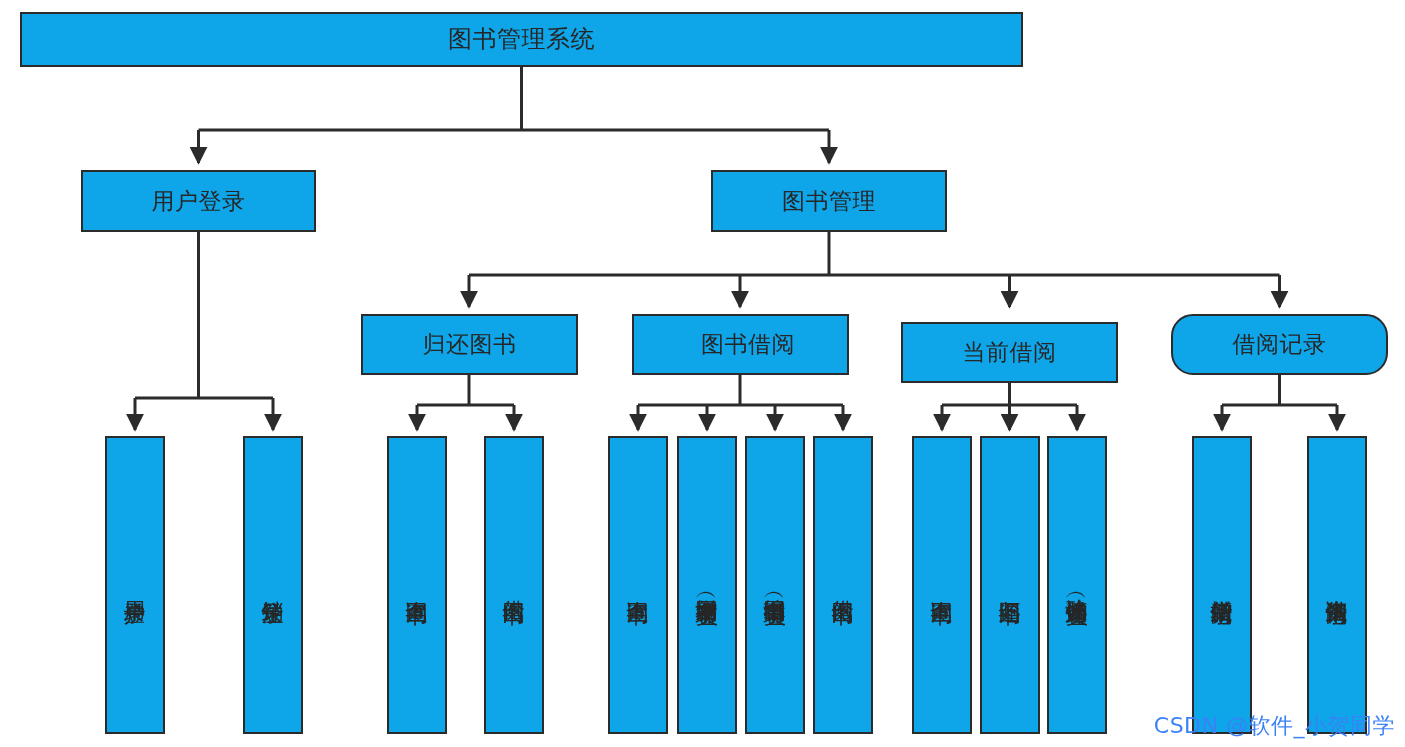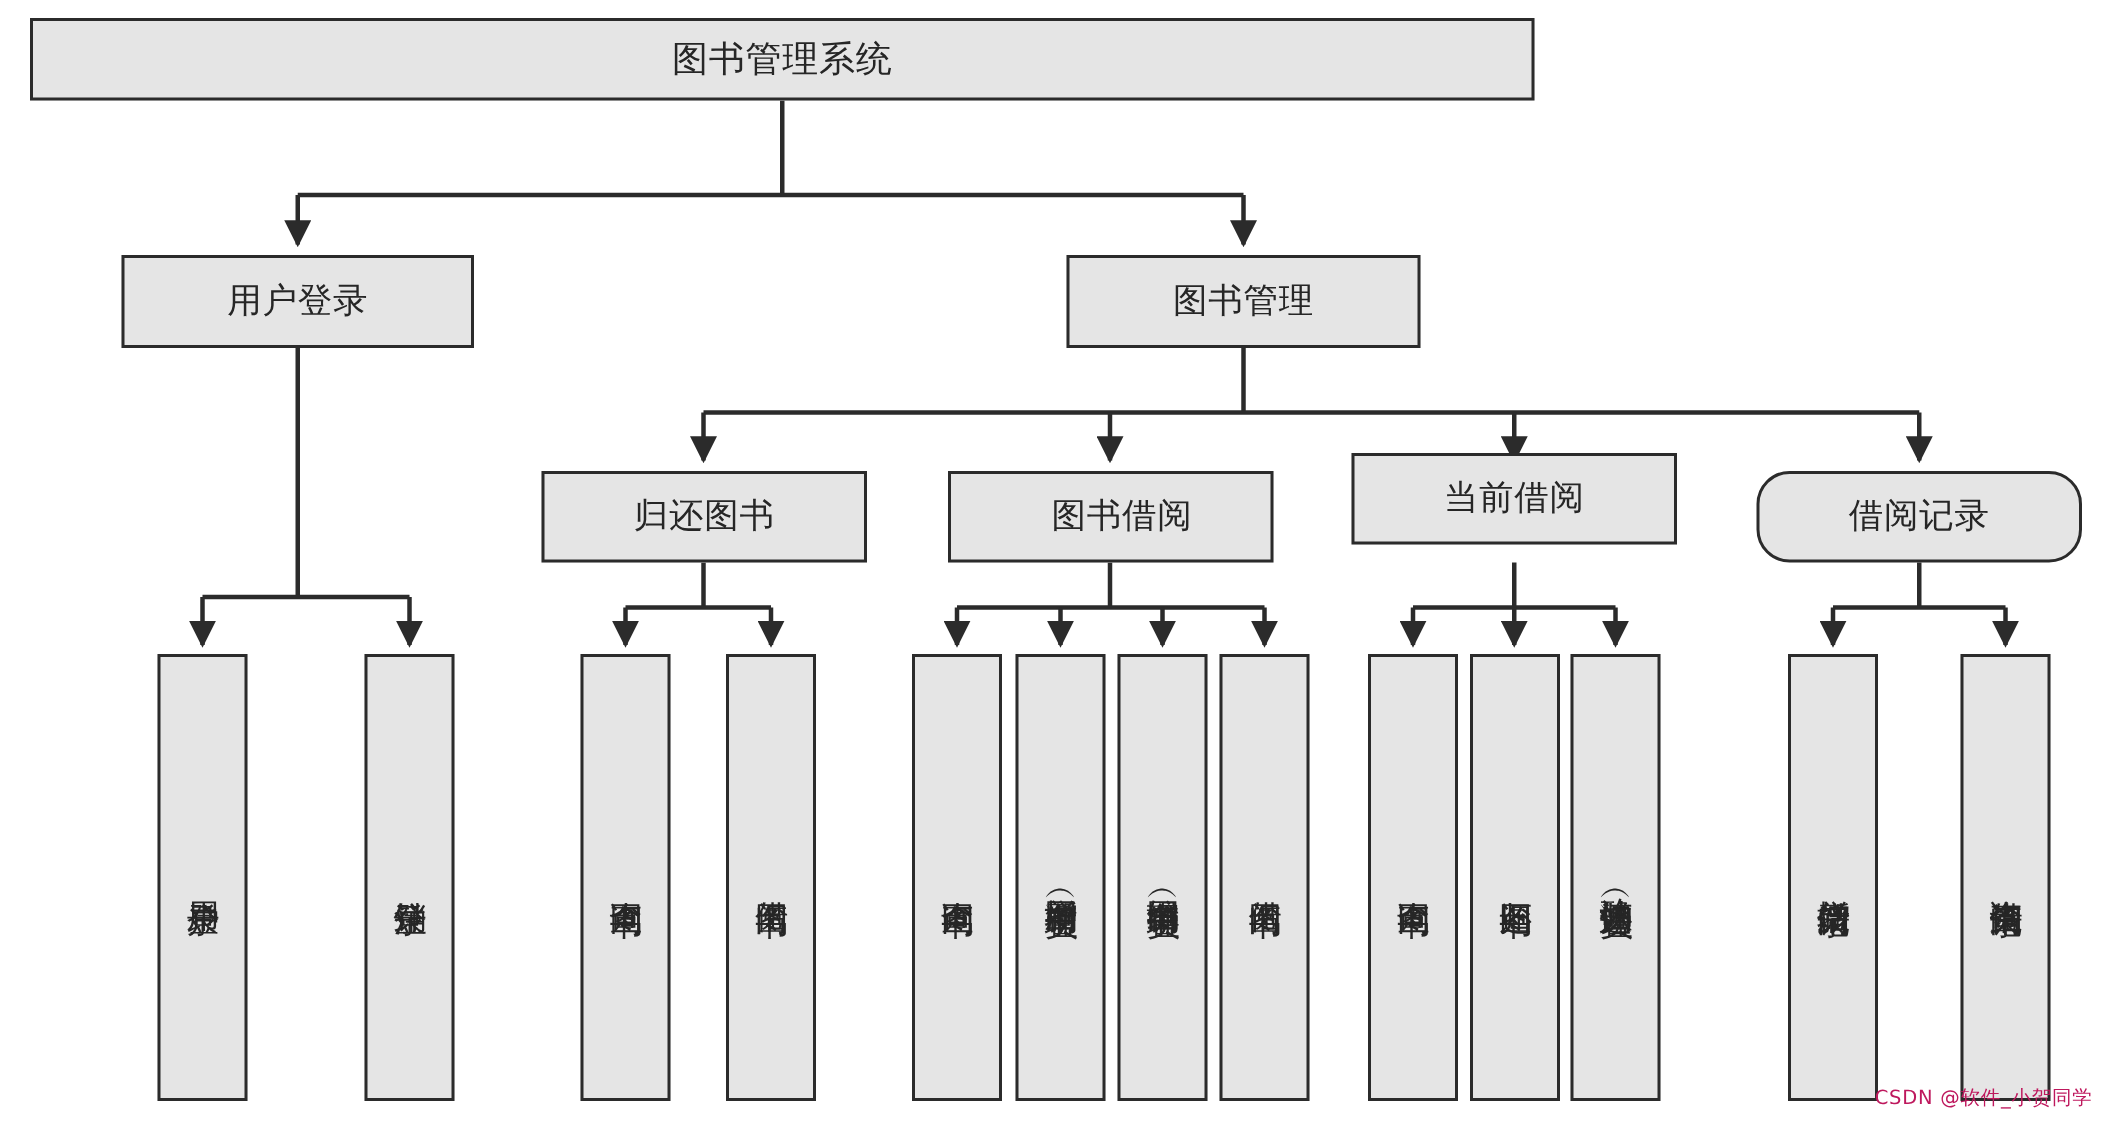--- a/index.html
+++ b/index.html
@@ -22,21 +22,21 @@
     left: 0;
     top: 0;
     width: 1405px;
     height: 747px;
     pointer-events: none;
   }
   .node {
     position: absolute;
     box-sizing: border-box;
     border: 2px solid #2b2b2b;
-    background: #e5e5e5;
+    background: #0ea5e9;
     display: flex;
     align-items: center;
     justify-content: center;
     color: #262626;
   }
   .node .label {
     display: block;
     text-align: center;
     line-height: 1.15;
     white-space: nowrap;
@@ -60,22 +60,22 @@
     font-size: 22px;
     line-height: 1.05;
     letter-spacing: 1px;
     white-space: nowrap;
     max-height: 100%;
   }
   .watermark {
     position: absolute;
     right: 10px;
     bottom: 6px;
-    font-size: 13px;
-    color: #be185d;
+    font-size: 22px;
+    color: #3b82f6;
     letter-spacing: 0.5px;
     white-space: nowrap;
     user-select: none;
   }
 </style>
 </head>
 <body>
 
 <div id="canvas">
 
@@ -139,21 +139,21 @@
   <div class="node h" style="left:711px; top:170px; width:236px; height:62px;">
     <span class="label">图书管理</span>
   </div>
 
   <div class="node h" style="left:361px; top:314px; width:217px; height:61px;">
     <span class="label">归还图书</span>
   </div>
   <div class="node h" style="left:632px; top:314px; width:217px; height:61px;padding-left:15px;">
     <span class="label">图书借阅</span>
   </div>
-  <div class="node h" style="left:901px; top:302px; width:217px; height:61px;">
+  <div class="node h" style="left:901px; top:322px; width:217px; height:61px;">
     <span class="label">当前借阅</span>
   </div>
   <div class="node h" style="left:1171px; top:314px; width:217px; height:61px;border-radius:22px;">
     <span class="label">借阅记录</span>
   </div>
 
   <div class="node v" style="left:105px; top:436px; width:60px; height:298px;">
     <span class="label">用户登录</span>
   </div>
   <div class="node v" style="left:243px; top:436px; width:60px; height:298px;">

